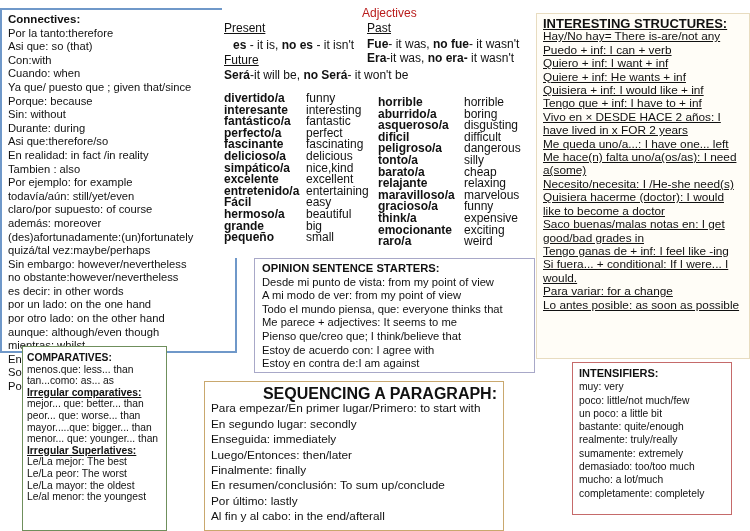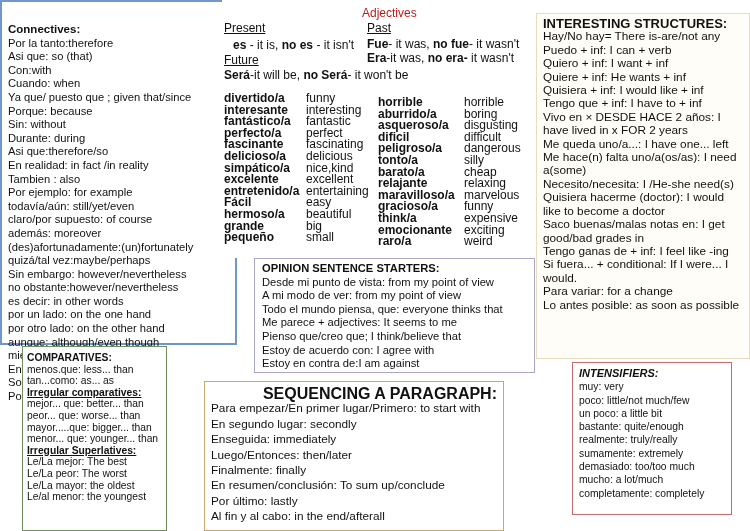--- a/index.html
+++ b/index.html
@@ -8,57 +8,57 @@
     background: #ffffff;
     font-family: "Liberation Sans", sans-serif;
     color: #111;
     font-size: 11.2px;
   }
   .box { position: absolute; box-sizing: border-box; background: #fff; }
   .line { line-height: 13.6px; white-space: nowrap; }
   .title { font-weight: bold; }
 
   
-  #connectives { left: 0; top: 0; width: 237px; height: 345px; border: 2px solid #6f98c9; padding: 21px 6px; }
+  #connectives { left: 0; top: 8px; width: 237px; height: 345px; border: 2px solid #6f98c9; padding: 3px 6px; }
   #connectives .title { font-size: 11.5px; }
 
   
   #adjectives { left: 222px; top: 0; width: 310px; height: 258px; }
   #adj-heading { position: absolute; left: 140px; top: 6px; color: #b91c1c; font-size: 12px; }
   .tense-label { position: absolute; text-decoration: underline; font-size: 12px; }
   .tense-line { position: absolute; font-size: 12px; white-space: nowrap; }
   .tense-line b { font-weight: bold; }
   .adj-col { position: absolute; }
   .adj-row { display: flex; line-height: 11.6px; font-size: 12px; white-space: nowrap; }
   .adj-es { font-weight: bold; }
   #adj-col-left .adj-es { width: 82px; }
   #adj-col-right .adj-es { width: 86px; }
 
   
   #structures { left: 536px; top: 13px; width: 214px; height: 346px; border: 1px solid #e8dcc0; background: #fffdf7; padding: 3px 6px; font-size: 11.8px; }
-  #structures .line { line-height: 13.4px; white-space: normal; }
+  #structures .line { line-height: 13.4px; white-space: normal; text-decoration: underline; }
   #structures .title { font-size: 13px; }
 
   
   #opinion { left: 254px; top: 258px; width: 281px; height: 115px; border: 1px solid #a8a8c8; padding: 3px 7px; }
 
   
   #comparatives { left: 22px; top: 346px; width: 145px; height: 185px; border: 1px solid #6f8f5c; padding: 5px 4px; font-size: 10.3px; }
   #comparatives .line { line-height: 11.6px; }
   #comparatives .sub { font-weight: bold; text-decoration: underline; }
 
   
   #sequencing { left: 204px; top: 381px; width: 300px; height: 150px; border: 1px solid #c9a86e; padding: 4px 6px; font-size: 11.8px; }
   #sequencing .line { line-height: 15.4px; }
   #sequencing .title { font-size: 16px; text-align: right; }
 
   
   #intensifiers { left: 572px; top: 362px; width: 160px; height: 153px; border: 1px solid #c56a6a; padding: 4px 6px; font-size: 10.3px; }
   #intensifiers .line { line-height: 13.3px; }
-  #intensifiers .title { font-size: 11px; font-style: italic; }
+  #intensifiers .title { font-size: 11px; }
 </style>
 </head>
 <body>
 
 <div class="box" id="connectives">
   <div class="line title">Connectives:</div>
   <div id="connectives-list">
       <div class="line">Por la tanto:therefore</div>
       <div class="line">Asi que: so (that)</div>
       <div class="line">Con:with</div>

